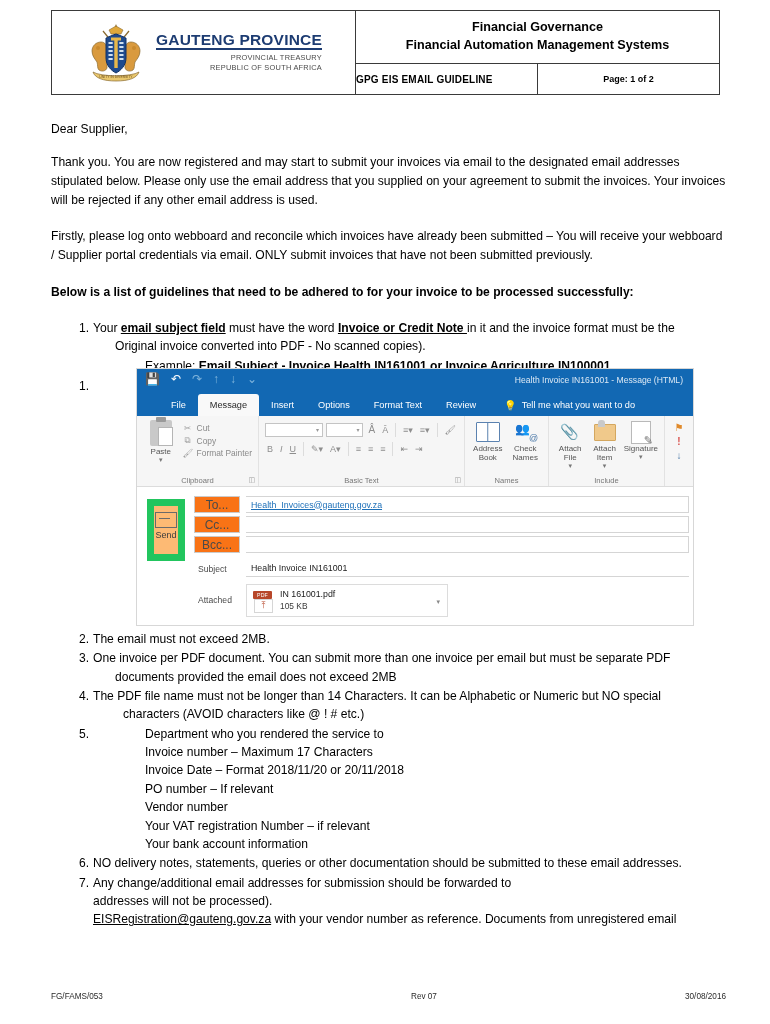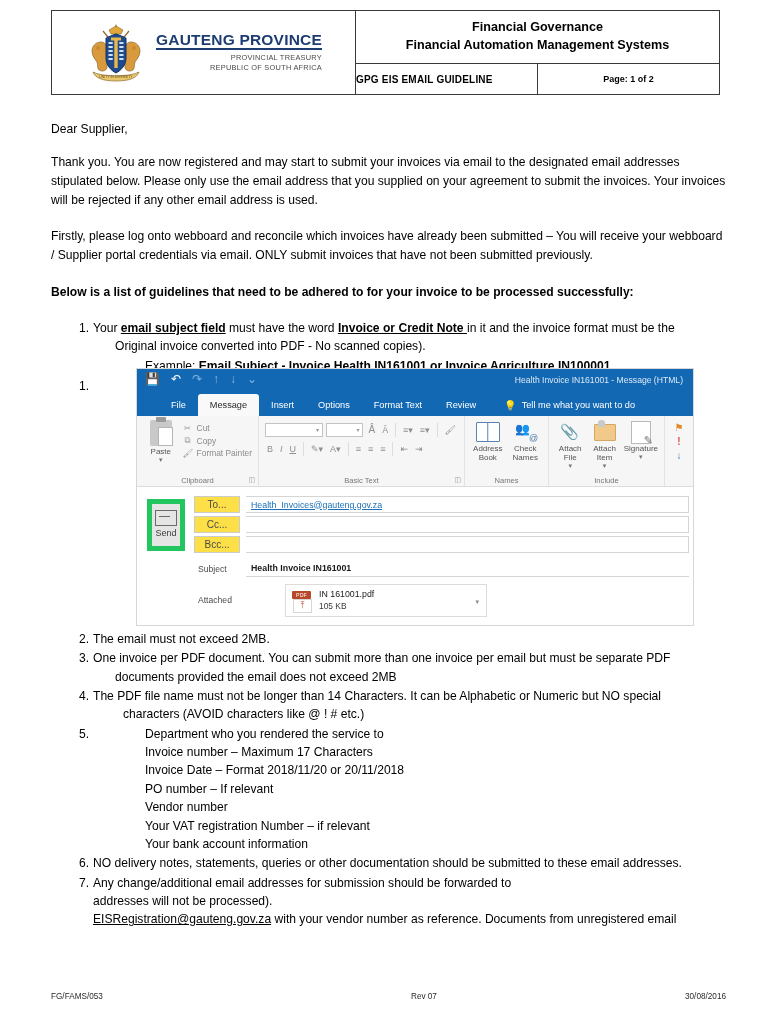--- a/index.html
+++ b/index.html
@@ -425,23 +425,23 @@
     position: relative;
     padding: 9px 0 0 0;
     background: #fff;
     height: 139px;
   }
   .send-block {
     position: absolute;
     left: 10px;
     top: 12px;
     width: 38px;
-    height: 52px;
-    border: 5px solid #22c55e;
-    background: #e5e5e5;
+    height: 62px;
+    border: 7px solid #22c55e;
+    background: #fdba74;
     text-align: center;
     box-sizing: border-box;
     padding-top: 6px;
   }
   .send-ico {
     width: 20px; height: 14px;
     margin: 0 auto 2px auto;
     border: 1.3px solid #6a6a6a;
     position: relative;
   }
@@ -457,22 +457,22 @@
   .fields { margin-left: 57px; margin-right: 4px; }
   .fld-row {
     display: flex;
     align-items: center;
     margin-bottom: 3px;
   }
   .fld-btn {
     width: 46px;
     height: 17px;
     border: 1px solid #cbcbcb;
-    background: #fde047;
-    font-size: 10px;
+    background: #f97316;
+    font-size: 12px;
     color: #4a4a4a;
     display: flex;
     align-items: center;
     justify-content: center;
     box-sizing: border-box;
     flex: 0 0 auto;
   }
   .fld-lbl {
     width: 46px;
     font-size: 8.6px;
@@ -493,25 +493,25 @@
     display: flex;
     align-items: center;
     padding-left: 5px;
     box-sizing: border-box;
     margin-left: 6px;
   }
   .fld-input.link { color: #1c6fb8; text-decoration: underline; }
   .fld-input.plain {
     border: none;
     border-bottom: 1px solid #d5d5d5;
-    font-weight: bold;
+    font-weight: normal;
     color: #1a1a1a;
   }
   .subj-row { margin-top: 7px; }
-  .att-row { margin-top: 7px; align-items: flex-start; gap: 39px; }
+  .att-row { margin-top: 7px; align-items: flex-start; }
   .att-box {
     margin-left: 6px;
     width: 202px;
     height: 33px;
     border: 1px solid #dcdcdc;
     background: #fff;
     display: flex;
     align-items: center;
     padding: 0 6px;
     box-sizing: border-box;

